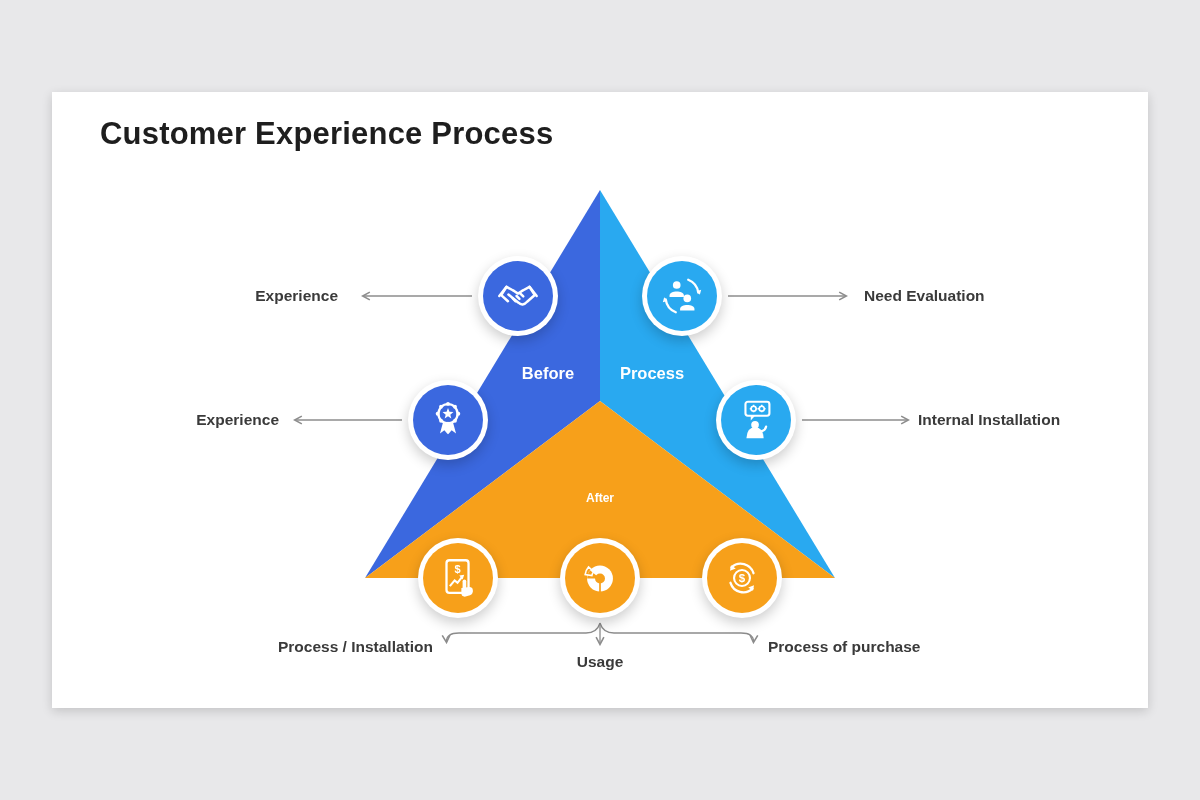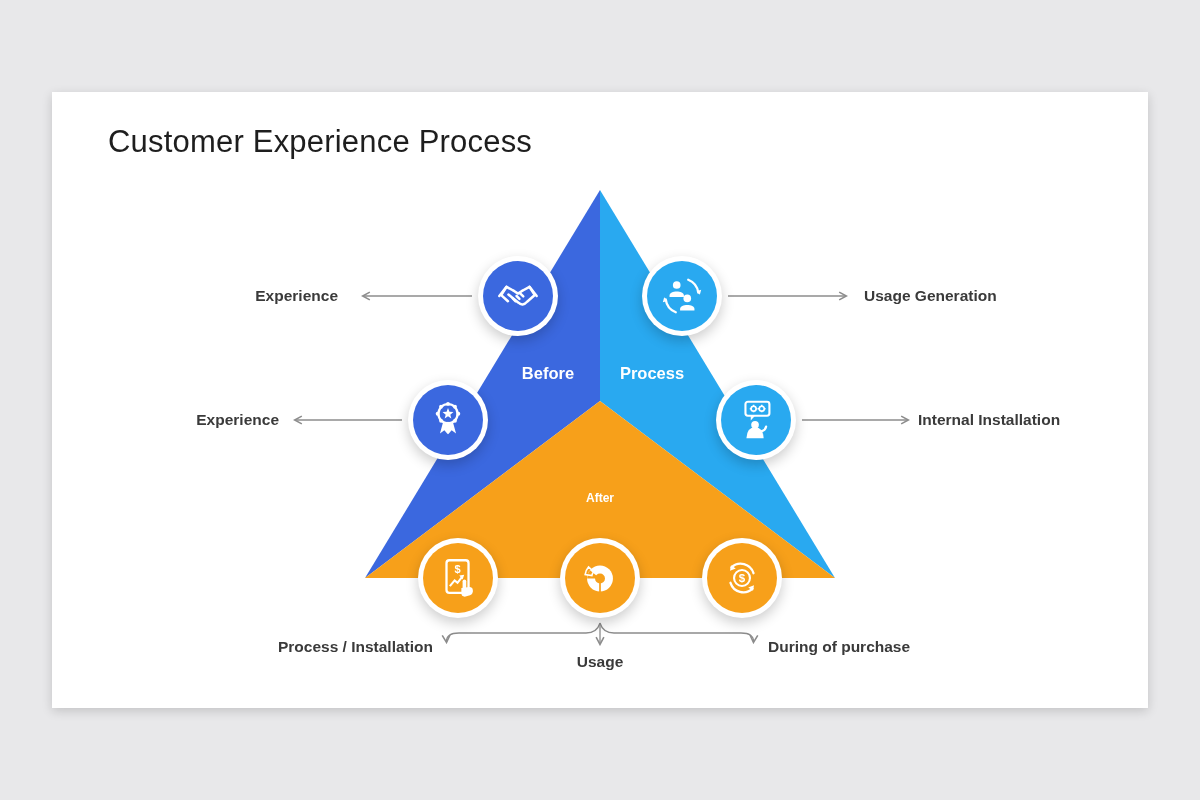--- a/index.html
+++ b/index.html
@@ -8,22 +8,22 @@
     background:var(--c-background,#E8E8EA);
     font-family:"Liberation Sans",sans-serif;
     overflow:hidden;position:relative;
   }
   .card{
     position:absolute;left:52px;top:92px;width:1096px;height:616px;
     background:var(--c-card,#fff);
     box-shadow:0 3px 10px rgba(0,0,0,.16);
   }
   .title{
-    position:absolute;left:48px;top:24px;margin:8px;
-    font-size:31px;font-weight:400;color:var(--c-title,#1e1e1e);
+    position:absolute;left:48px;top:24px;margin:0;
+    font-size:31px;font-weight:700;color:var(--c-title,#1e1e1e);
     letter-spacing:.2px;white-space:nowrap;
   }
   .diagram{position:absolute;inset:0;}
   .layer{position:absolute;left:0;top:0;width:1096px;height:616px;pointer-events:none;}
   .seg-during{fill:var(--c-during,#3B68DF);}
   .seg-before{fill:var(--c-before,#29A9F0);}
   .seg-after{fill:var(--c-after,#F7A01A);}
   .arrow{fill:none;stroke:var(--c-arrow,#8C8C8C);stroke-width:1.3px;}
   .ah-path{fill:none;stroke:var(--c-arrow,#8C8C8C);stroke-width:1.6px;}
   .seg-label{
@@ -195,22 +195,22 @@
               <path d="M36 19 A 14 14 0 0 0 13 13"></path>
               <path d="M12 29 A 14 14 0 0 0 35 35"></path>
             </g>
             <path d="M11.5 16.5 L12.5 10.8 L17.5 14.2 Z" fill="#fff"></path>
             <path d="M36.5 31.5 L35.5 37.2 L30.5 33.8 Z" fill="#fff"></path>
           </svg>
         </div>
       </div>
 
       <div class="lbl r" style="left:286px;top:204px">Experience</div>
-      <div class="lbl l" style="left:812px;top:204px">Usage Generation</div>
+      <div class="lbl l" style="left:812px;top:204px">Need Evaluation</div>
       <div class="lbl r" style="left:227px;top:328px">Experience</div>
       <div class="lbl l" style="left:866px;top:328px">Internal Installation</div>
       <div class="lbl r" style="left:381px;top:555px">Process / Installation</div>
       <div class="lbl c" style="left:548px;top:570px">Usage</div>
-      <div class="lbl l" style="left:716px;top:555px">During of purchase</div>
+      <div class="lbl l" style="left:716px;top:555px">Process of purchase</div>
 
     </div>
   </div>
 </div>
 
 </body></html>

